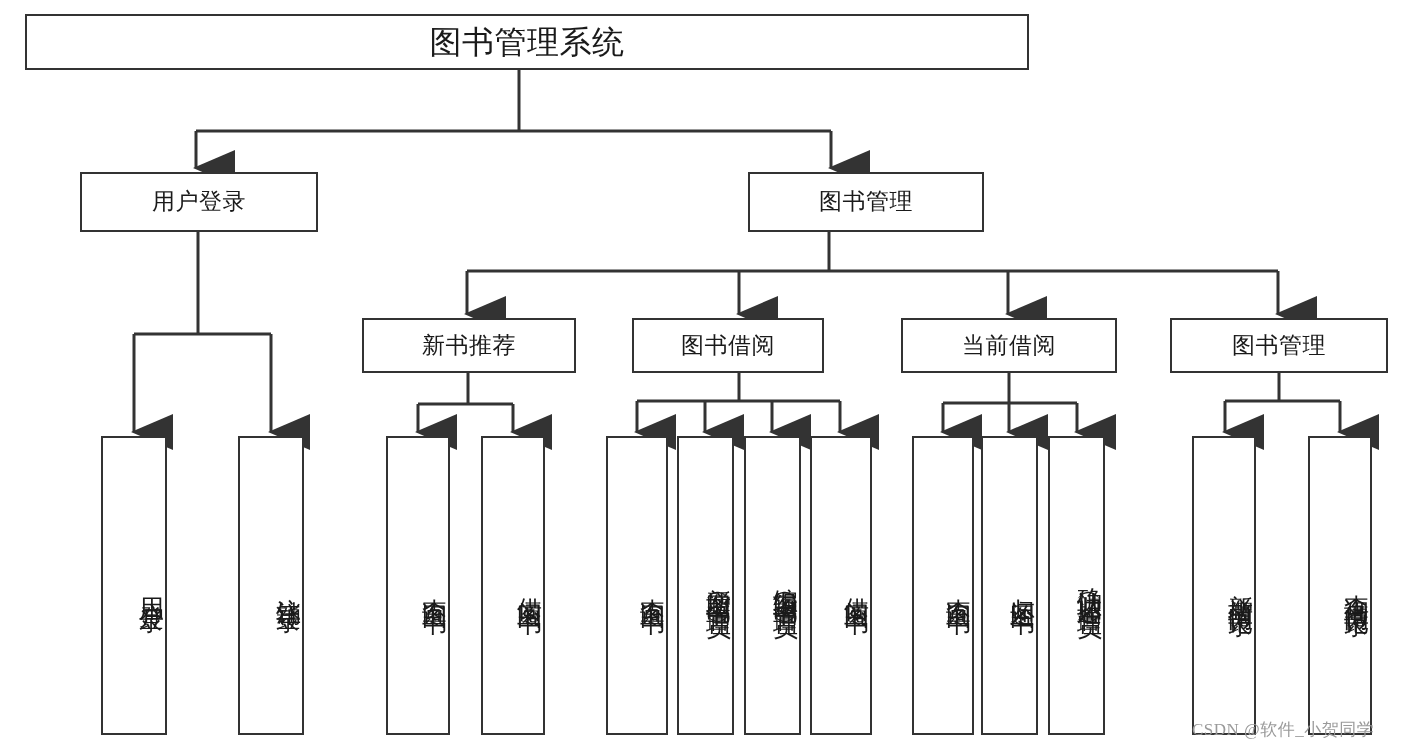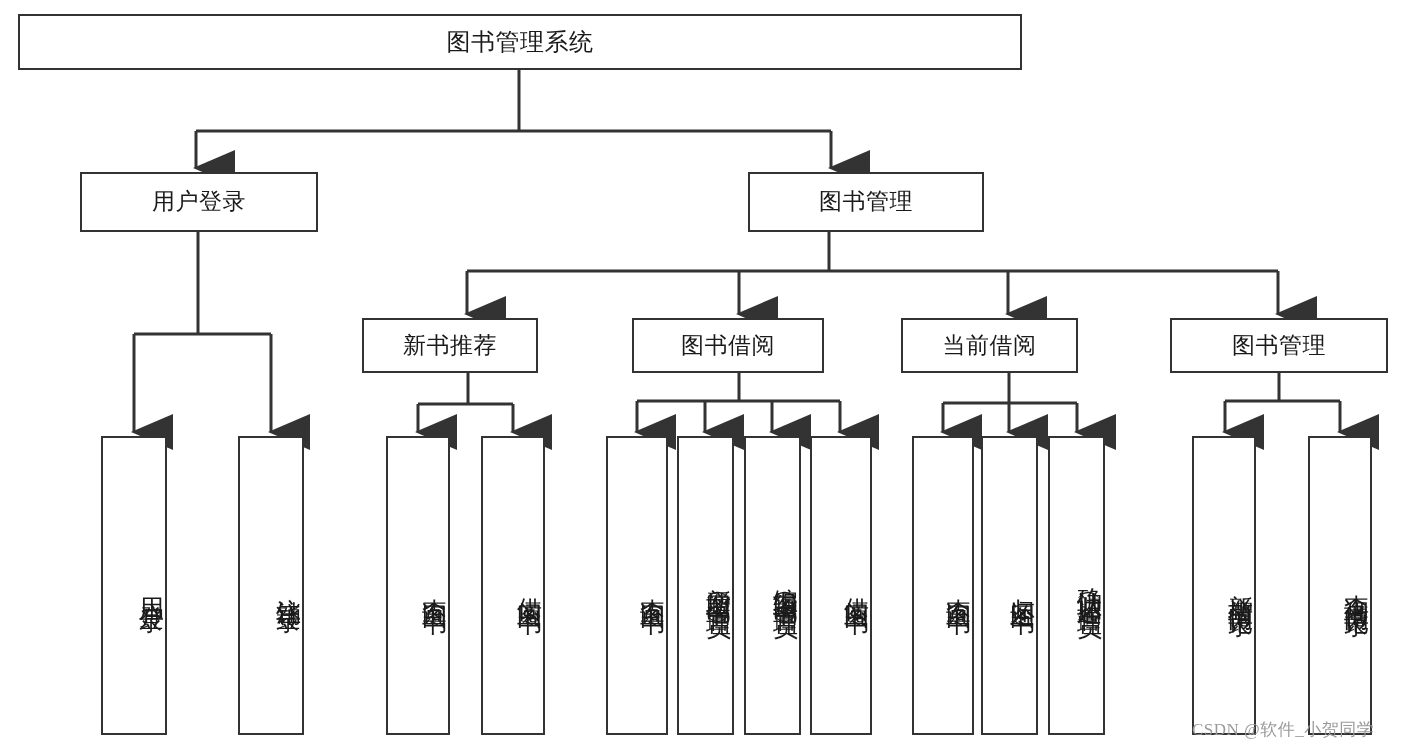--- a/index.html
+++ b/index.html
@@ -34,21 +34,22 @@
     align-items: center;
     justify-content: center;
     text-align: center;
   }
   .node-h {
     font-size: 23px;
     letter-spacing: 0.5px;
     line-height: 1.2;
   }
   .node-root {
-    font-size: 24px;
+    font-size: 32px;
+    margin-left: 7px;
   }
   .node-v {
     writing-mode: vertical-rl;
     text-orientation: upright;
     font-size: 25px;
     letter-spacing: 4px;
     line-height: 1.1;
     padding: 6px 0;
     align-items: flex-start;
     justify-content: center;
@@ -118,23 +119,23 @@
       <path d="M 1225 401 L 1225 432" marker-end="url(#arrow)"></path>
       <path d="M 1340 401 L 1340 432" marker-end="url(#arrow)"></path>
     </g>
   </svg>
 
   <div class="node node-h node-root" style="left:18px; top:14px; width:1004px; height:56px;">图书管理系统</div>
 
   <div class="node node-h" style="left:80px; top:172px; width:238px; height:60px;">用户登录</div>
   <div class="node node-h" style="left:712px; top:172px; width:236px; height:60px;margin-left:36px;">图书管理</div>
 
-  <div class="node node-h" style="left:362px; top:318px; width:176px; height:55px;">新书推荐</div>
+  <div class="node node-h" style="left:362px; top:318px; width:214px; height:55px;">新书推荐</div>
   <div class="node node-h" style="left:632px; top:318px; width:192px; height:55px;text-align:right;">图书借阅</div>
-  <div class="node node-h" style="left:901px; top:318px; width:177px; height:55px;">当前借阅</div>
+  <div class="node node-h" style="left:901px; top:318px; width:216px; height:55px;">当前借阅</div>
   <div class="node node-h" style="left:1170px; top:318px; width:218px; height:55px;">图书管理</div>
 
   <div class="node node-v" style="left:101px; top:436px; width:66px; height:299px;">用户登录</div>
   <div class="node node-v" style="left:238px; top:436px; width:66px; height:299px;">注销登录</div>
 
   <div class="node node-v" style="left:386px; top:436px; width:64px; height:299px;">查询图书</div>
   <div class="node node-v" style="left:481px; top:436px; width:64px; height:299px;">借阅图书</div>
 
   <div class="node node-v" style="left:606px; top:436px; width:62px; height:299px;">查询图书</div>
   <div class="node node-v" style="left:677px; top:436px; width:57px; height:299px;">新增图书（管理员）</div>

